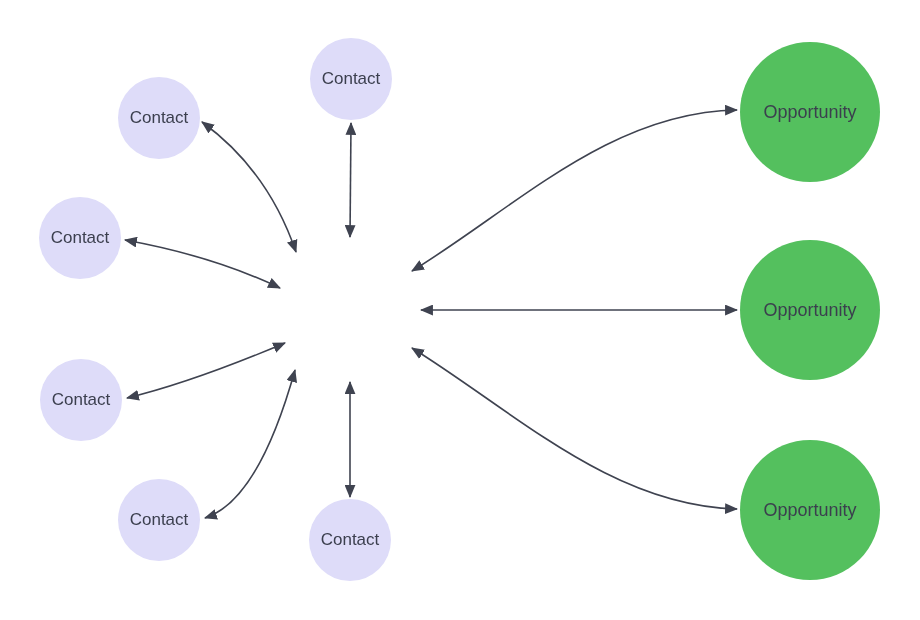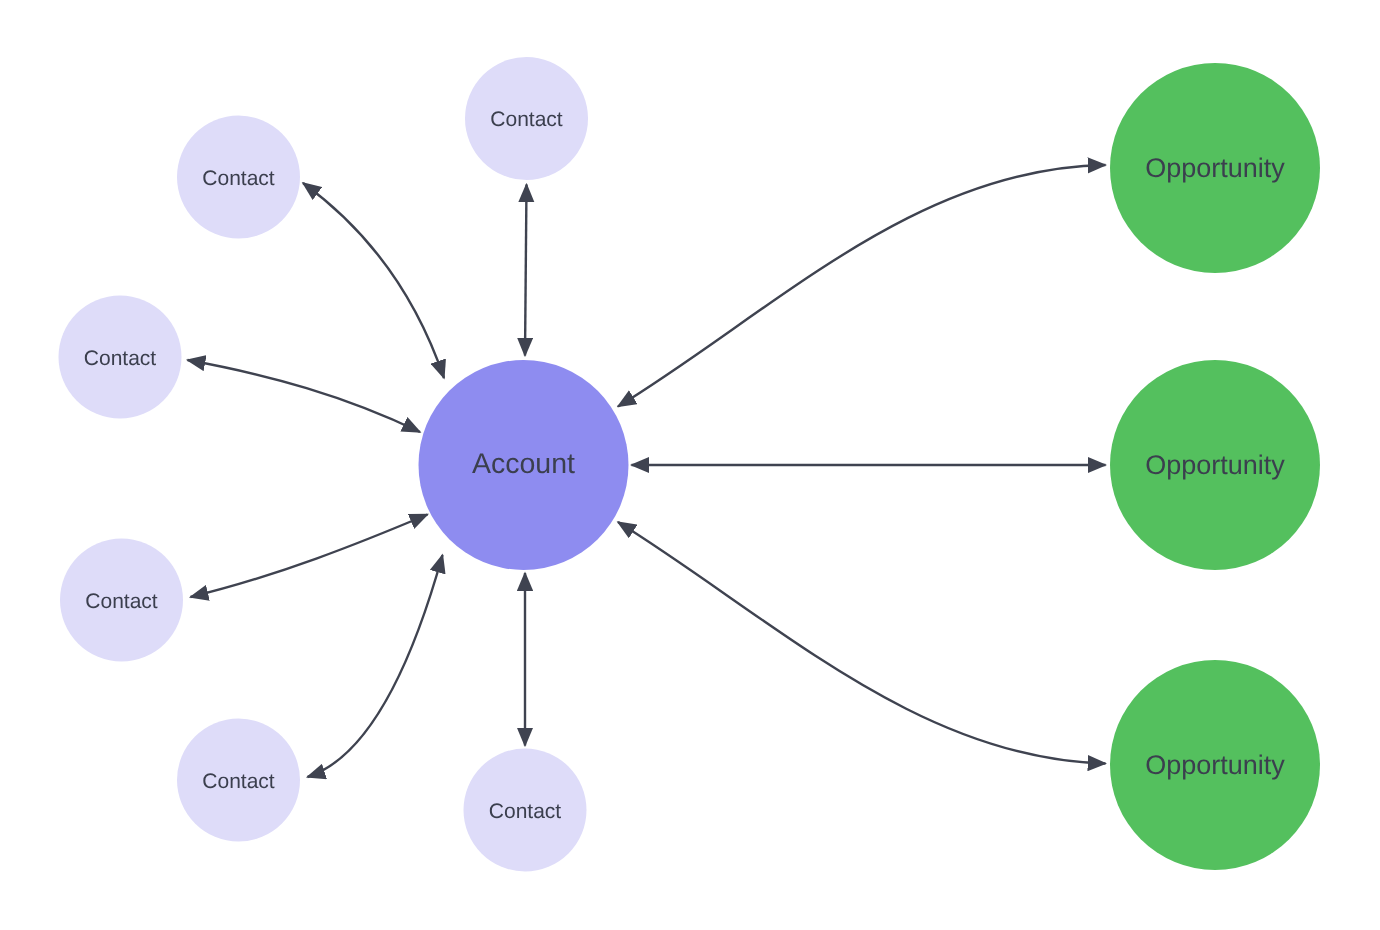--- a/index.html
+++ b/index.html
@@ -38,21 +38,21 @@
     box-sizing: border-box;
   }
   .node-label {
     color: var(--node-text, #3b3f4e);
     white-space: nowrap;
     user-select: none;
   }
   .node.account { width: 140px; height: 140px; }
   .node.account .node-label { font-size: 19px; }
   .node.contact { width: 82px; height: 82px; }
-  .node.contact .node-label { font-size: 14px; }
+  .node.contact .node-label { font-size: 17px; }
   .node.opportunity { width: 140px; height: 140px; text-align: right; }
   .node.opportunity .node-label { font-size: 18px; }
 
   
   #node-account        { left: 279px; top: 240px; }
   #node-contact-top    { left: 310px; top: 38px;  }
   #node-contact-upleft { left: 118px; top: 77px;  }
   #node-contact-left   { left: 39px;  top: 197px; }
   #node-contact-lowleft{ left: 40px;  top: 359px; }
   #node-contact-botleft{ left: 118px; top: 479px; }
@@ -85,23 +85,20 @@
 
     <path class="edge" d="M350,382 L350,497" marker-start="url(#arrow)" marker-end="url(#arrow)"></path>
 
     <path class="edge" d="M412,271 C515,208 610,112 737,110" marker-start="url(#arrow)" marker-end="url(#arrow)"></path>
 
     <path class="edge" d="M421,310 L737,310" marker-start="url(#arrow)" marker-end="url(#arrow)"></path>
 
     <path class="edge" d="M412,348 C515,412 612,506 737,509" marker-start="url(#arrow)" marker-end="url(#arrow)"></path>
   </svg>
 
-  <div class="node account" id="node-account" style="background-color: rgb(142, 140, 240);">
-    <span class="node-label">Account</span>
-  </div>
 
   <div class="node contact" id="node-contact-top" style="background-color: rgb(222, 220, 249);">
     <span class="node-label">Contact</span>
   </div>
 
   <div class="node contact" id="node-contact-upleft" style="background-color: rgb(222, 220, 249);">
     <span class="node-label">Contact</span>
   </div>
 
   <div class="node contact" id="node-contact-left" style="background-color: rgb(222, 220, 249);">

